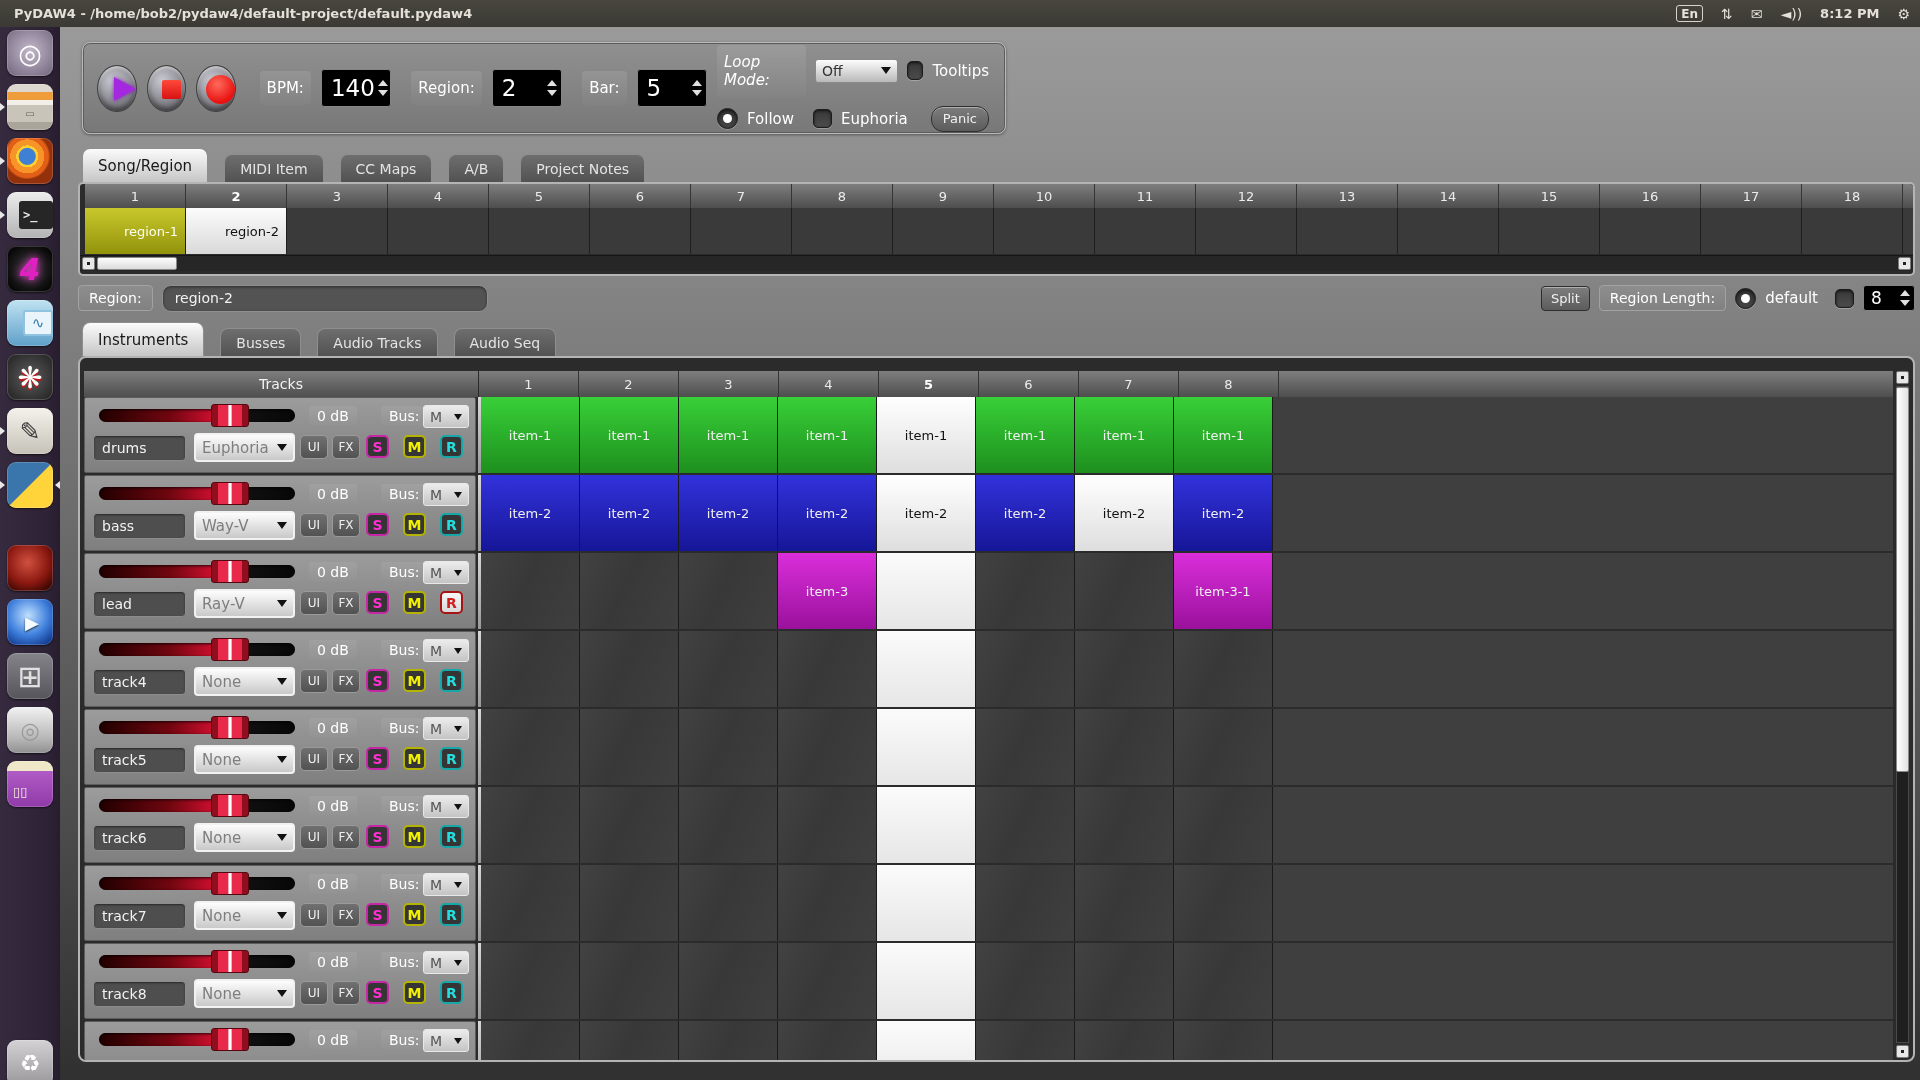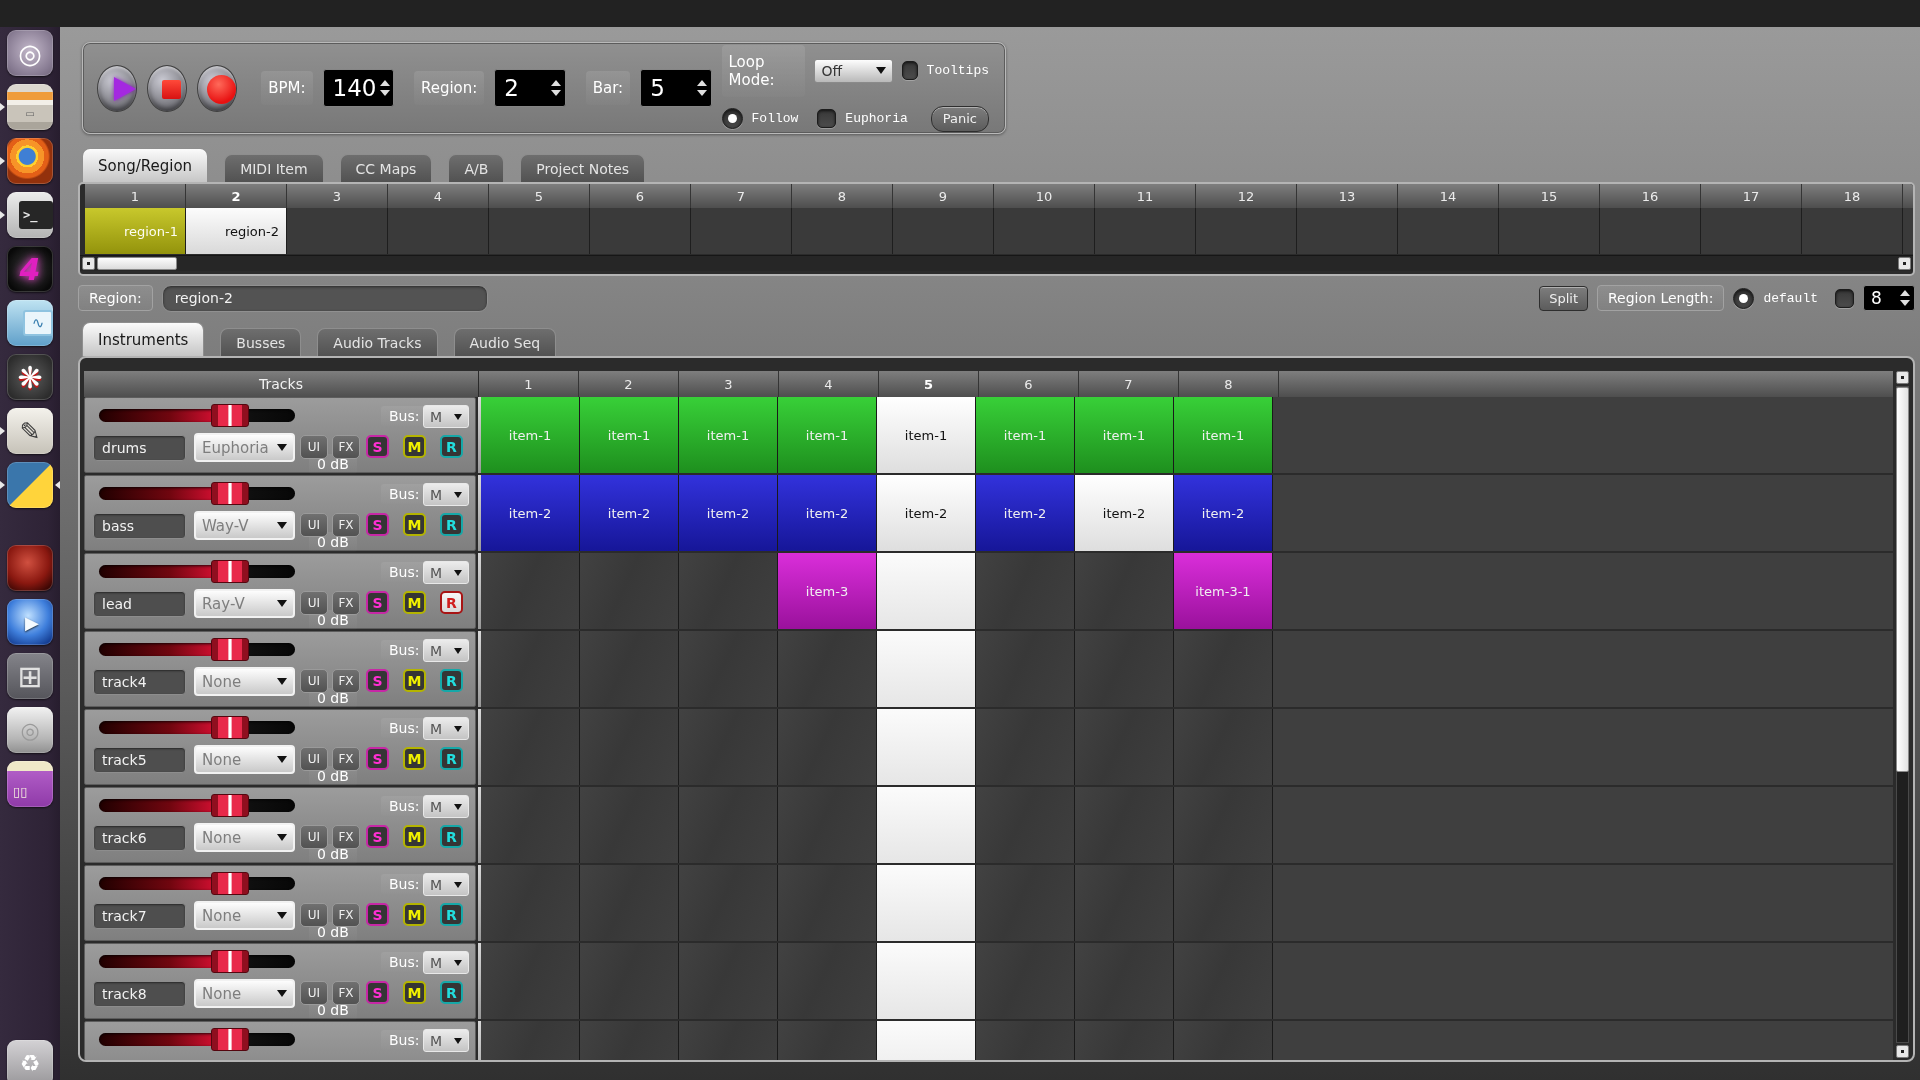--- a/index.html
+++ b/index.html
@@ -75,37 +75,37 @@
     display:flex; align-items:center; padding:0 14px; gap:10px; }
   .tbtn { position:relative; width:47px; height:47px; border-radius:50%; border:1px solid #3f3f3f;
     background:radial-gradient(circle at 38% 32%,#c9c9d2,#88888f 55%,#55555c);
     box-shadow:inset 0 2px 3px rgba(255,255,255,.5), inset 0 -3px 5px rgba(0,0,0,.45); cursor:pointer; }
   .tbtn .tri { position:absolute; left:16px; top:11px; border-left:22px solid #a428e0;
     border-top:12px solid transparent; border-bottom:12px solid transparent;
     filter:drop-shadow(0 0 2px rgba(120,0,180,.8)); }
   .tbtn .sq { position:absolute; left:14px; top:14px; width:19px; height:19px; background:linear-gradient(#ff4a3a,#d81212); border-radius:2px; }
   .tbtn .dot { position:absolute; left:9px; top:9px; width:29px; height:29px; background:radial-gradient(circle at 40% 32%,#ff6a5a,#e81111 70%); border-radius:50%; }
   .chip { color:#fff; font-size:15px; padding:8px 7px; background:linear-gradient(rgba(255,255,255,.10),rgba(255,255,255,.02)); border-radius:4px; }
-  .chip.plain { background:linear-gradient(rgba(255,255,255,.10),rgba(255,255,255,.02)); }
+  .chip.plain { background:linear-gradient(rgba(255,255,255,.10),rgba(255,255,255,.02));font-style:italic; }
   .spin { display:flex; align-items:stretch; background:#000; border:1px solid #858585; border-radius:3px; height:38px; width:84px; overflow:hidden; }
   .spin .spin-v { flex:1; color:#fff; font-size:23px; display:flex; align-items:center; padding-left:9px; }
   .spin .spin-a { width:18px; display:flex; flex-direction:column; align-items:center; justify-content:center; gap:4px; }
   .spin .up { width:0; border-left:5px solid transparent; border-right:5px solid transparent; border-bottom:6px solid #e0e0e0; }
   .spin .dn { width:0; border-left:5px solid transparent; border-right:5px solid transparent; border-top:6px solid #e0e0e0; }
   .spin.small { height:26px; width:52px; }
   .spin.small .spin-v { font-size:17px; padding-left:7px; }
   .t-right { margin-left:auto; display:flex; flex-direction:column; gap:9px; padding-right:2px; }
   .t-rrow { display:flex; align-items:center; gap:9px; justify-content:flex-end; }
   .dd { display:flex; align-items:center; background:linear-gradient(#fdfdfd,#b9b9b9); border:1px solid #8a8a8a; border-radius:3px; height:24px; padding:0 6px; color:#333; font-size:14px; }
   .dd .dda { margin-left:auto; border-left:5px solid transparent; border-right:5px solid transparent; border-top:7px solid #111; }
   .dd.loop { width:94px; }
   .cbx { width:19px; height:19px; border-radius:5px; background:linear-gradient(#383838,#4c4c4c); border:1px solid #1c1c1c; box-shadow:inset 0 1px 3px rgba(0,0,0,.7), 0 1px 0 rgba(255,255,255,.25); }
   .rad { width:21px; height:21px; border-radius:50%; background:linear-gradient(#303030,#484848); border:1px solid #1c1c1c; position:relative; box-shadow:inset 0 1px 3px rgba(0,0,0,.7), 0 1px 0 rgba(255,255,255,.25); }
   .rad.on::after { content:""; position:absolute; left:5px; top:5px; width:9px; height:9px; border-radius:50%; background:#fff; }
-  .lab { color:#fff; font-size:13px;font-family:Liberation Mono, monospace; }
+  .lab { color:#fff; font-size:15px; }
   .panic { margin-left:14px; height:26px; padding:0 11px; font-size:13px; color:#f0f0f0;
     background:linear-gradient(#7d7d7d,#5c5c5c); border:1px solid #2e2e2e; border-radius:12px;
     box-shadow:inset 0 1px 0 rgba(255,255,255,.4); cursor:pointer; font-family:inherit; }
 
   
   .tabs { position:absolute; display:flex; align-items:flex-end; gap:16px; padding-left:4px; height:34px; z-index:5;text-align:right; }
   .main-tabs { left:18px; top:121px; }
   .sub-tabs  { left:18px; top:295px; }
   .tab { height:28px; padding:0 15px; display:flex; align-items:center;
     background:linear-gradient(#6e6e6e,#525252); border:1px solid #8e8e8e; border-bottom:none;
@@ -164,21 +164,21 @@
     background:linear-gradient(#9c9c9c,#7f7f7f); border:1px solid #5d5d5d; border-radius:2px; }
   .vslider { position:absolute; left:14px; top:6px; width:196px; height:23px; cursor:pointer; }
   .vslider .groove { position:absolute; left:0; top:5px; width:100%; height:13px; border-radius:7px;
     background:linear-gradient(90deg,#200000,#70060f 36%,#c70e2d 57%,#151515 60%,#070707 100%);
     box-shadow:inset 0 1px 3px rgba(0,0,0,.8); }
   .vslider .handle { position:absolute; left:57%; top:0; width:38px; height:23px; border-radius:3px;
     border:1px solid #55060f;
     background:linear-gradient(90deg,#8f0f1f 0 18%,#e8294a 18% 44%,#ffffff 47% 53%,#e8294a 56% 82%,#8f0f1f 82% 100%); }
   .t-lab { position:absolute; top:8px; color:#fff; font-size:14px; padding:2px 8px;
     background:linear-gradient(rgba(255,255,255,.07),rgba(255,255,255,.01)); border-radius:3px; }
-  .t-lab.db { left:224px;margin-top:48px; } .t-lab.bus { left:296px; }
+  .t-lab.db { left:224px; } .t-lab.bus { left:296px; }
   .dd.busdd { position:absolute; left:338px; top:7px; width:46px; height:23px; font-size:14px; color:#555;
     border:1px solid #e8e8e8; background:linear-gradient(#ececec,#c4c4c4); }
   .dd.busdd .dda { border-top-width:6px; border-left-width:4px; border-right-width:4px; }
   .t-name { position:absolute; left:8px; top:37px; width:93px; height:26px; background:#4e4e4e;
     border:1px solid #8d8d8d; border-radius:4px; color:#f2f2f2; font-size:14px;
     display:flex; align-items:center; padding-left:8px; box-shadow:inset 0 1px 2px rgba(0,0,0,.5); }
   .dd.inst { position:absolute; left:109px; top:35px; width:101px; height:29px; font-size:15px; color:#7e7e7e;
     border:2px solid #f2f2f2; border-radius:4px; background:linear-gradient(#fdfdfd,#c9c9c9); }
   .t-btn { position:absolute; top:37px; width:28px; height:24px; border-radius:5px;
     background:linear-gradient(#707070,#525252); border:1px solid #9a9a9a; color:#efefef;
@@ -201,20 +201,31 @@
   .vscroll { position:absolute; right:2px; top:13px; bottom:2px; width:16px; }
   .vscroll .sb-btn { left:1px; } .vscroll .sb-btn.top { top:0; } .vscroll .sb-btn.bot { bottom:0; top:auto; }
   .vgroove { position:absolute; left:1px; top:15px; bottom:15px; width:13px; background:#1f1f1f; border:1px solid #4a4a4a; }
   .vthumb { position:absolute; left:1px; top:16px; width:13px; height:56%; background:linear-gradient(90deg,#ffffff,#e2e2e2); border:1px solid #8a8a8a; border-radius:2px; }
 </style>
 </head>
 <body>
 
 <div class="screen">
 
+  <div class="titlebar">
+    <span class="tb-title">PyDAW4 - /home/bob2/pydaw4/default-project/default.pydaw4</span>
+    <div class="tray">
+      <span class="tray-en">En</span>
+      <span class="tray-ic">⇅</span>
+      <span class="tray-ic">✉</span>
+      <span class="tray-ic">◄))</span>
+      <span class="tray-clock">8:12 PM</span>
+      <span class="tray-ic">⚙</span>
+    </div>
+  </div>
 
   <div class="launcher" id="launcher">
       <div class="l-item" style="top: 3px;">
         <div class="licon ic-dash-home">
           <span class="lglyph">◎</span>
         </div>
       </div>
       <div class="l-item running" style="top: 57px;">
         <div class="licon ic-file-manager">
           <span class="lglyph">▭</span>

